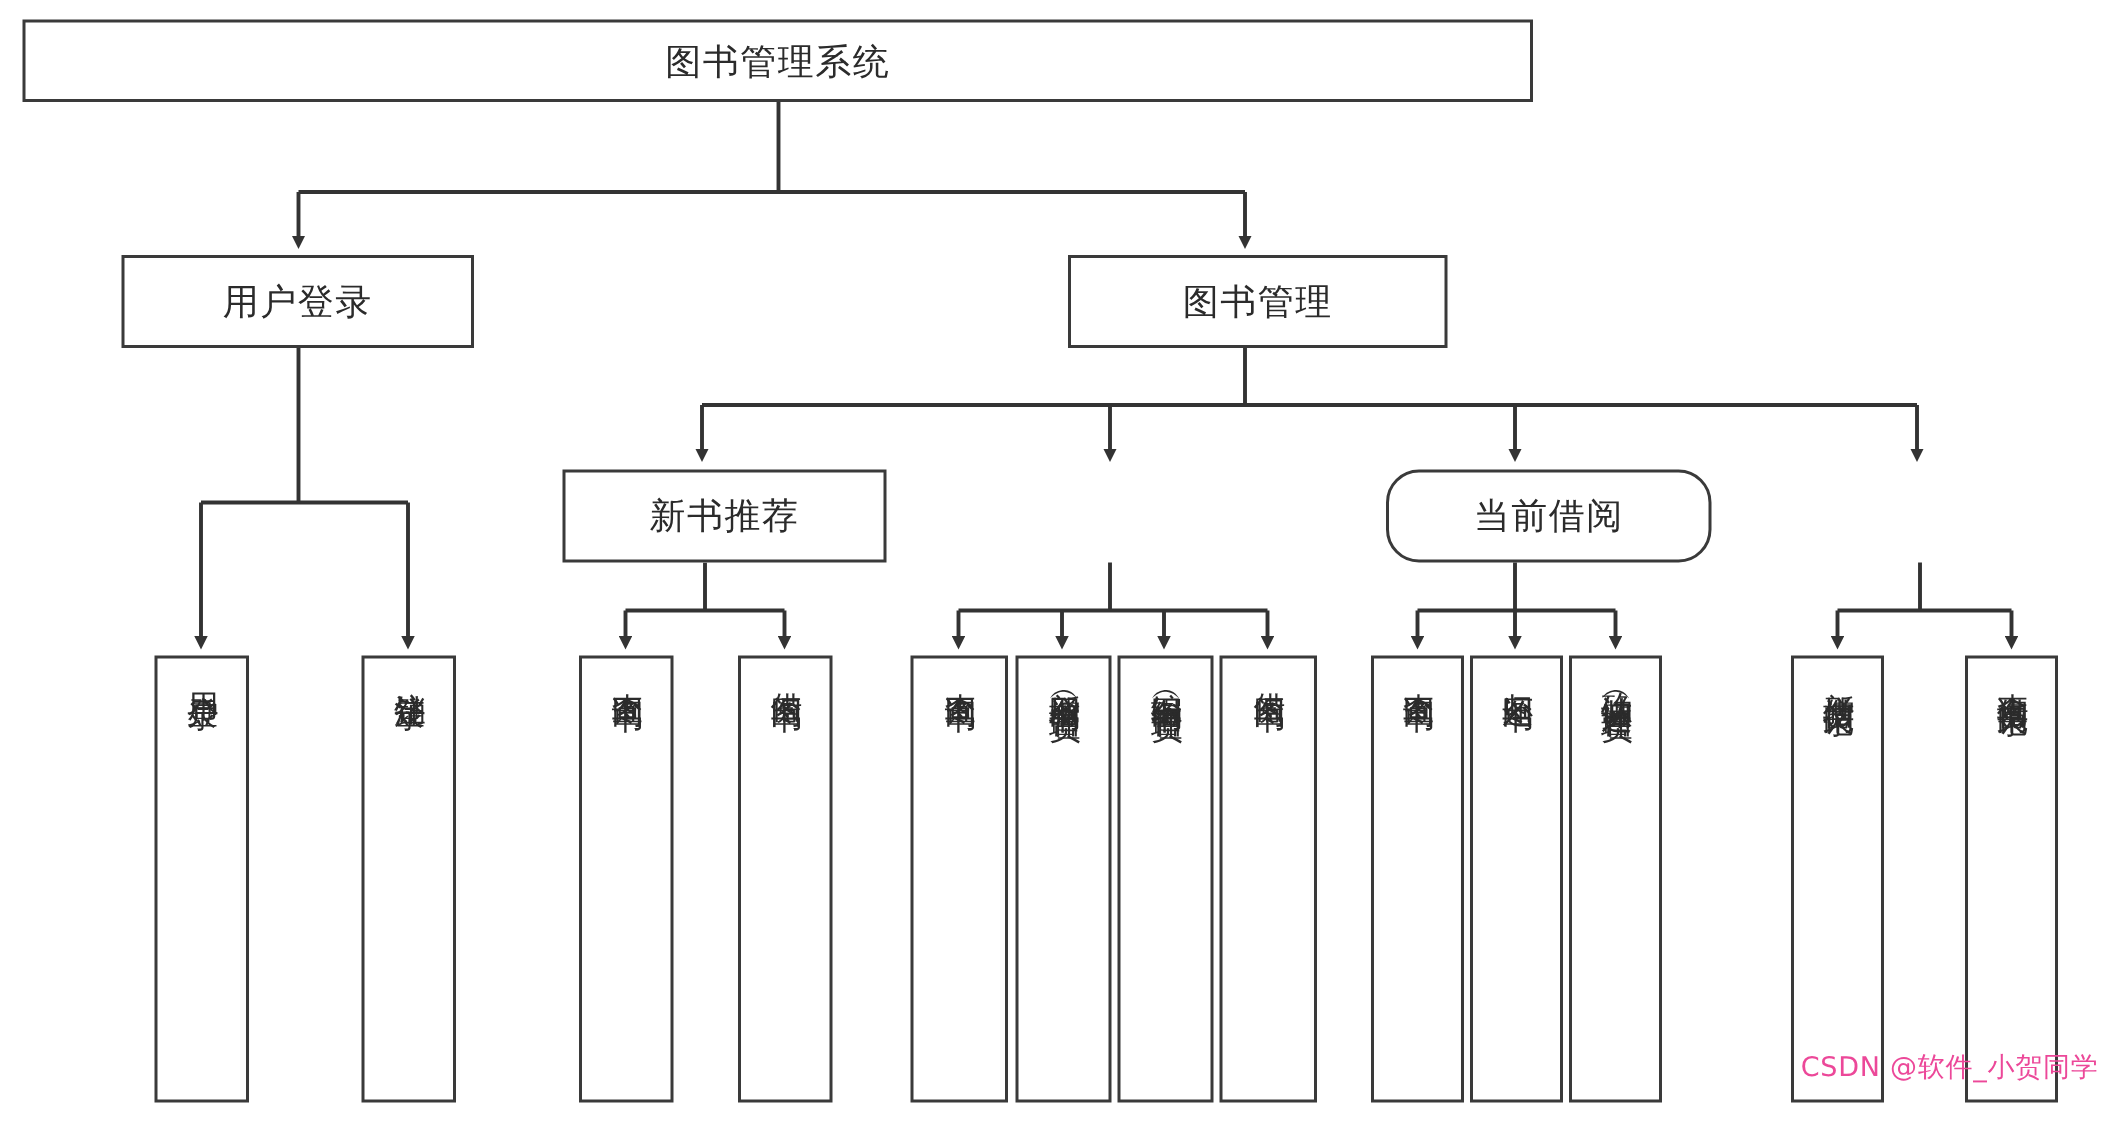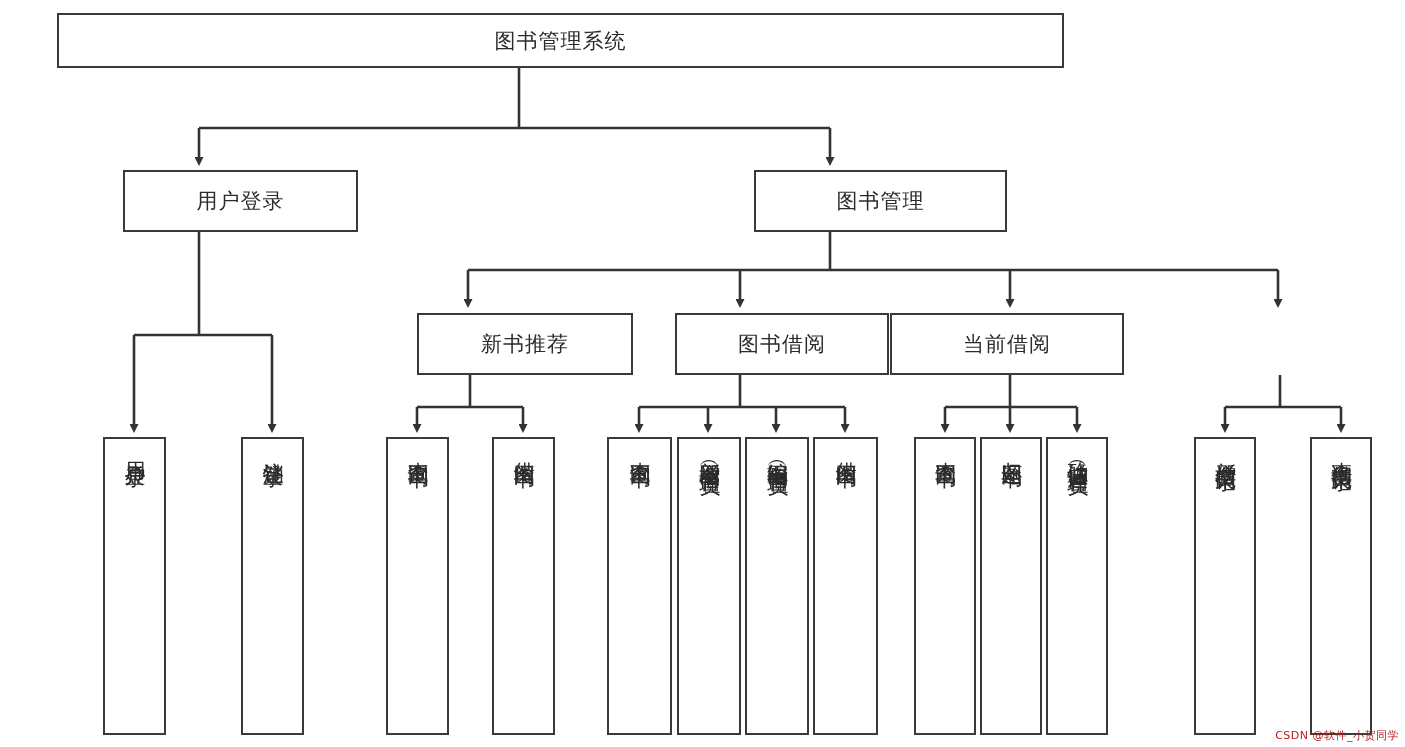--- a/index.html
+++ b/index.html
@@ -27,43 +27,42 @@
     position: absolute;
     box-sizing: border-box;
     border: 2.5px solid #3a3a3a;
     background: #ffffff;
     display: flex;
     align-items: center;
     justify-content: center;
     color: #2b2b2b;
   }
   .node.h {
-    font-size: 21px;
+    font-size: 24px;
     letter-spacing: 1px;
-    margin-left: 42px;
   }
   .node.v {
     align-items: flex-start;
     padding-top: 6px;
   }
   .vtext {
     writing-mode: vertical-rl;
     text-orientation: upright;
     font-size: 21px;
     line-height: 1.32;
     letter-spacing: 2px;
     white-space: nowrap;
     color: #2b2b2b;
   }
   .watermark {
     position: absolute;
     right: 6px;
-    bottom: 4px;
-    font-size: 11px;
-    color: #b91c1c;
+    bottom: 24px;
+    font-size: 18px;
+    color: #ec4899;
     letter-spacing: 0.5px;
     white-space: nowrap;
   }
 </style>
 </head>
 <body>
 
 <div id="canvas">
 
   <svg id="edges" viewBox="0 0 1405 747">
@@ -115,22 +114,21 @@
       <path d="M1341,407 L1341,425" marker-end="url(#arrow)"></path>
     </g>
   </svg>
 
   <div class="node h" style="left:15px; top:13px; width:1007px; height:55px;">图书管理系统</div>
 
   <div class="node h" style="left:81px; top:170px; width:235px; height:62px;">用户登录</div>
   <div class="node h" style="left:712px; top:170px; width:253px; height:62px;">图书管理</div>
 
   <div class="node h" style="left:375px; top:313px; width:216px; height:62px;">新书推荐</div>
-  <div class="node h" style="left:633px; top:313px; width:214px; height:62px;">图书借阅</div>
-  <div class="node h" style="left:848px; top:313px; width:234px; height:62px;">当前借阅</div>
+  <div class="node h" style="left:924px; top:313px; width:217px; height:62px;border-radius:22px;">当前借阅</div>
 
   <div class="node v" style="left:103px; top:437px; width:63px; height:298px;">
     <span class="vtext">用户登录</span>
   </div>
   <div class="node v" style="left:241px; top:437px; width:63px; height:298px;">
     <span class="vtext">注销登录</span>
   </div>
 
   <div class="node v" style="left:386px; top:437px; width:63px; height:298px;">
     <span class="vtext">查询图书</span>

